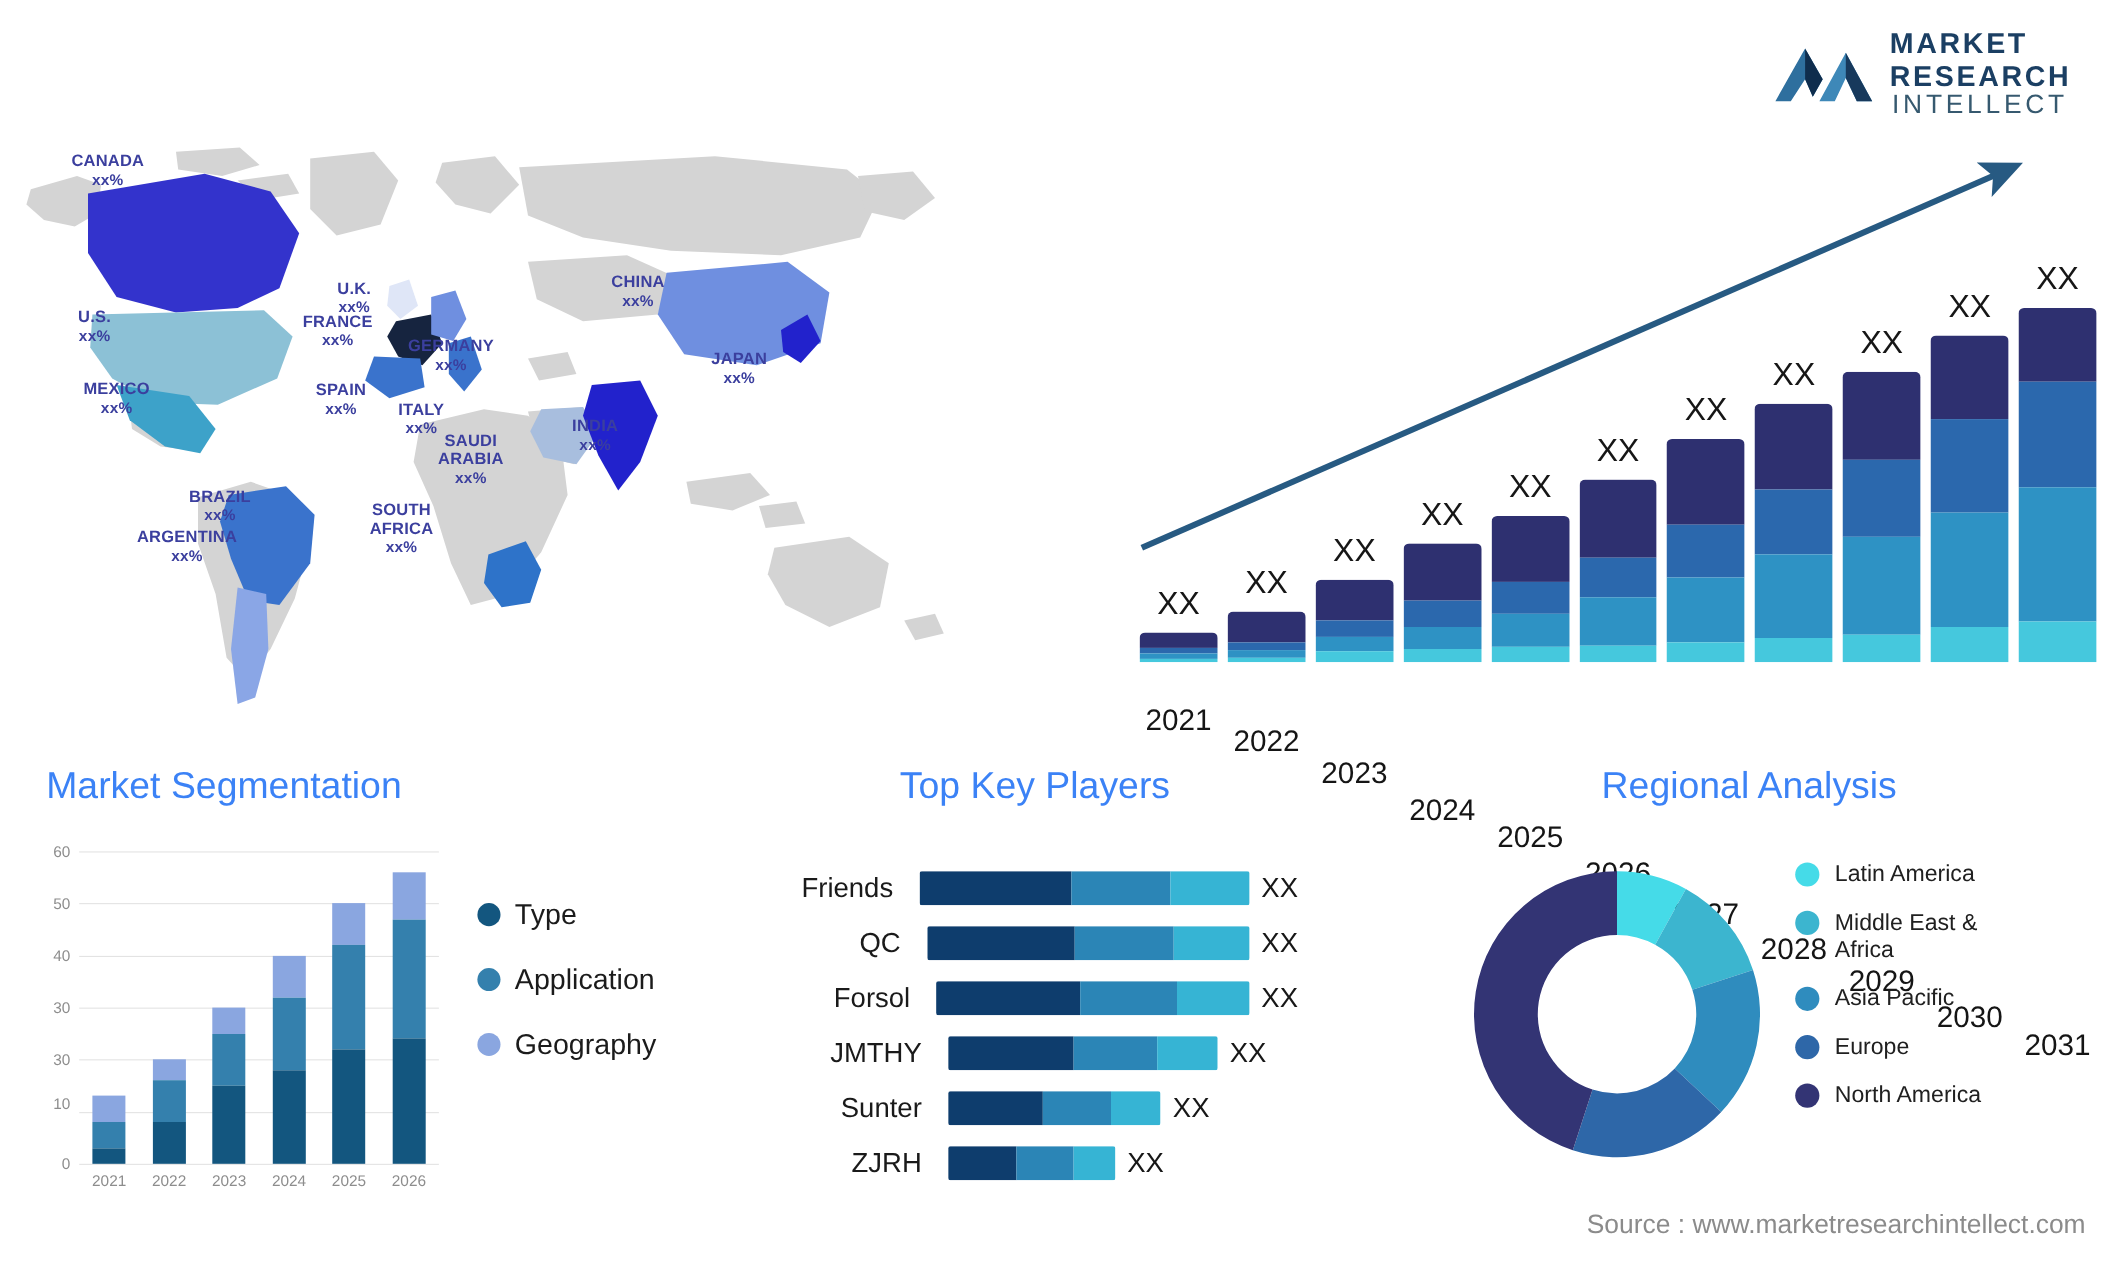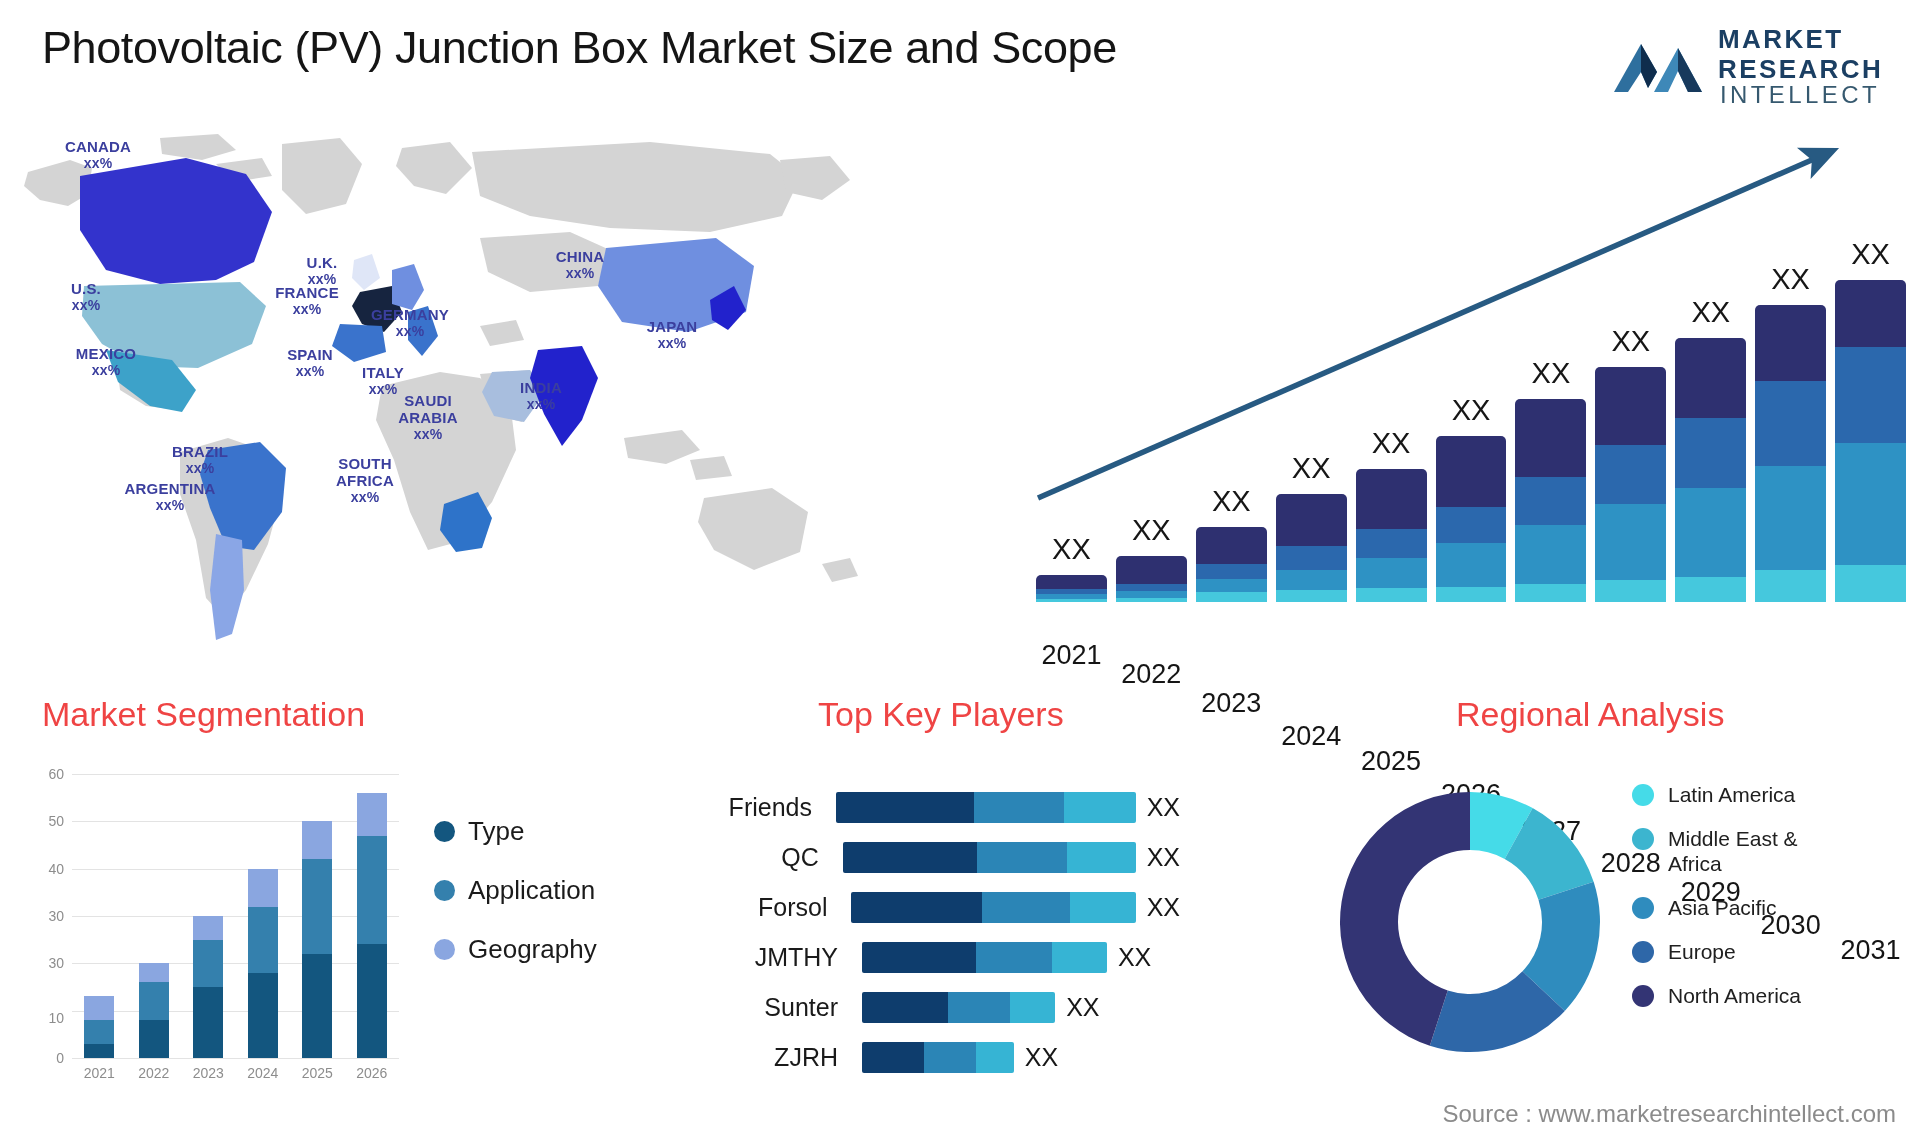--- a/index.html
+++ b/index.html
@@ -38,21 +38,21 @@
   .fbar-xx{
     position:absolute;left:0;width:100%;text-align:center;
     font-size:29px;color:#161616;font-weight:400;
   }
   .fyear{
     position:absolute;left:0;width:100%;text-align:center;bottom:36px;
     font-size:27px;color:#151515;
   }
 
   
-  .sec-title{position:absolute;font-size:34px;color:#ef4444;font-weight:400;}
+  .sec-title{position:absolute;font-size:34px;color:#3b82f6;font-weight:400;}
   #seg-title{left:42px;top:695px;}
   #players-title{left:818px;top:695px;}
   #regional-title{left:1456px;top:695px;}
 
   
   #seg-panel{position:absolute;left:34px;top:758px;width:580px;height:160px;}
   #seg-plot{position:absolute;left:38px;top:16px;width:327px;height:284px;}
   .seg-grid{position:absolute;left:0;width:100%;height:1px;background:#e3e3e3;}
   .seg-ytick{
     position:absolute;right:100%;margin-right:8px;
@@ -92,21 +92,20 @@
   #source-note{
     position:absolute;right:24px;bottom:18px;
     font-size:24px;color:#8b8b8b;white-space:nowrap;
   }
 </style>
 </head>
 <body>
 
 <div class="page">
 
-  <div id="page-title">Photovoltaic (PV) Junction Box Market Size and Scope</div>
 
   <svg id="brand-logo" viewBox="0 0 290 92">
     <polygon points="6,78 33,30 49,58 40,74 33,58 20,78" fill="#2e6f9e"></polygon>
     <polygon points="33,30 49,58 40,74 33,58" fill="#0f2d4d"></polygon>
     <polygon points="46,78 70,34 94,78 80,78 70,57 60,78" fill="#3e88b8"></polygon>
     <polygon points="70,34 94,78 80,78 70,57" fill="#17395c"></polygon>
     <text x="110" y="34" font-family="Liberation Sans, sans-serif" font-size="26" font-weight="bold" fill="#1b3f63" letter-spacing="2.4">MARKET</text>
     <text x="110" y="64" font-family="Liberation Sans, sans-serif" font-size="26" font-weight="bold" fill="#1b3f63" letter-spacing="2.4">RESEARCH</text>
     <text x="112" y="89" font-family="Liberation Sans, sans-serif" font-size="24" font-weight="normal" fill="#36596f" letter-spacing="3.4">INTELLECT</text>
   </svg>
@@ -306,21 +305,21 @@
         </div>
       </div>
   </div>
 
   <div class="sec-title" id="seg-title">Market Segmentation</div>
   <div id="seg-panel">
     <div id="seg-plot">
         <div class="seg-grid" style="top: 284px;"></div>
         <div class="seg-ytick" style="top: 284px;">0</div>
         <div class="seg-grid" style="top: 236.667px;"></div>
-        <div class="seg-ytick" style="top: 244px; margin-left: 18px;">10</div>
+        <div class="seg-ytick" style="top: 229px; margin-left: 18px;">10</div>
         <div class="seg-grid" style="top: 189.333px;"></div>
         <div class="seg-ytick" style="top: 189.333px;">30</div>
         <div class="seg-grid" style="top: 142px;"></div>
         <div class="seg-ytick" style="top: 142px;">30</div>
         <div class="seg-grid" style="top: 94.6667px;"></div>
         <div class="seg-ytick" style="top: 94.6667px;">40</div>
         <div class="seg-grid" style="top: 47.3333px;"></div>
         <div class="seg-ytick" style="top: 47.3333px;">50</div>
         <div class="seg-grid" style="top: 0px;"></div>
         <div class="seg-ytick" style="top: 0px;">60</div>

